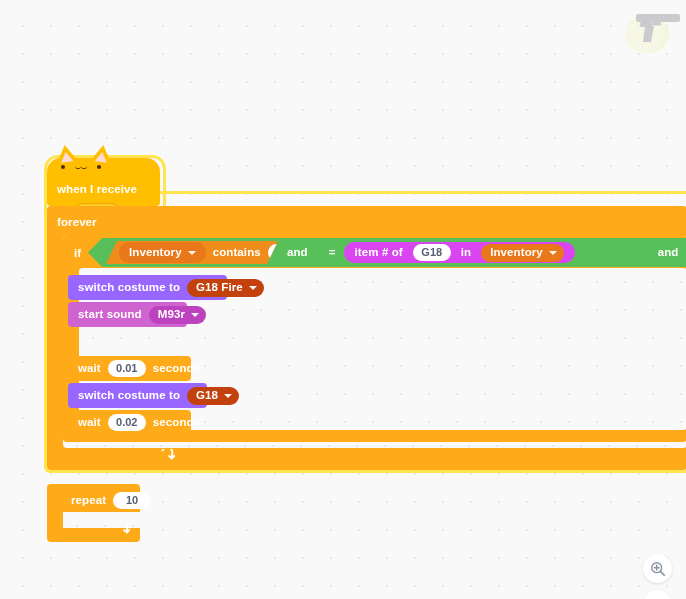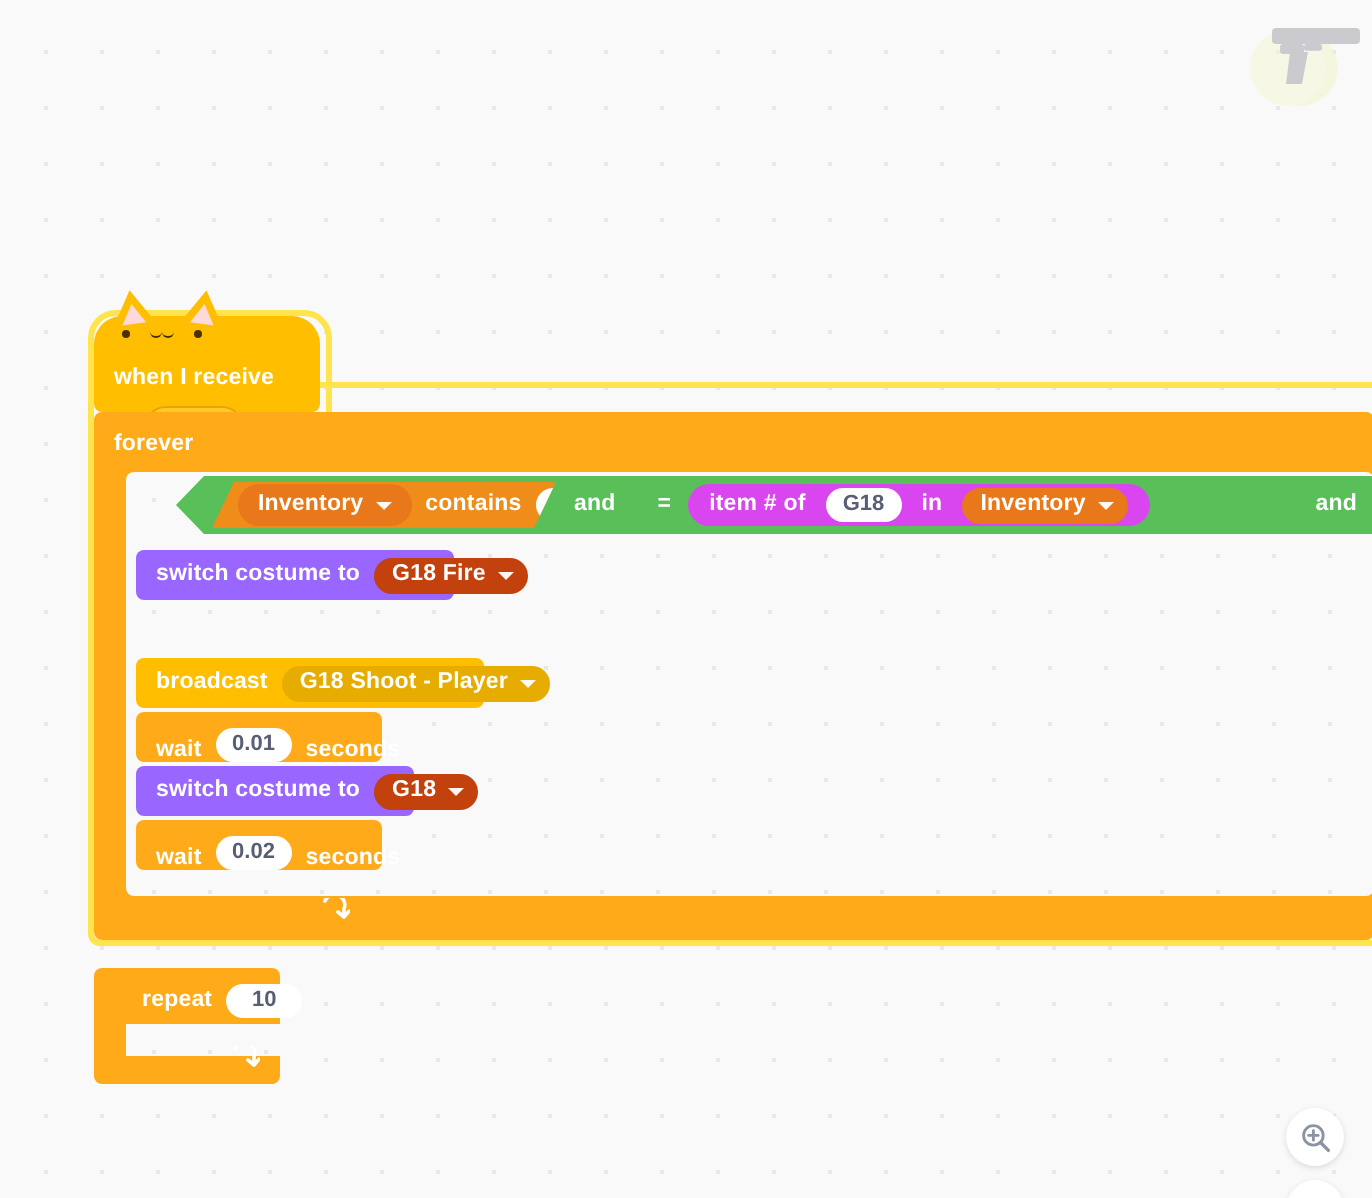--- a/index.html
+++ b/index.html
@@ -126,21 +126,21 @@
   .dd-orange{
     display:flex;align-items:center;gap:6px;
   }
 
   
   .stk{position:absolute;height:25px;border-radius:4px;display:flex;align-items:center;
        padding:0 10px;gap:7px;}
   .purple{background:#9966ff;}
   .magenta{background:#cf63cf;}
   .gold{background:#ffbf00;}
-  .orangeC{background:#ffab19;align-items:flex-end;}
+  .orangeC{background:#ffab19;}
   .dd-inline{
     display:flex;align-items:center;gap:6px;border-radius:10px;height:18px;padding:0 7px 0 9px;
   }
   .dd-inline.on-purple{background:#c2410c;}
   .dd-inline.on-magenta{background:#bd42bd;}
   .dd-inline.on-gold{background:#e6ac00;}
 
   
   .repeat{
     position:absolute;left:47px;top:484px;width:93px;height:58px;
@@ -214,20 +214,24 @@
   </div>
 
   <div class="forever">
     <span class="lbl head">forever</span>
     <div class="inner-hole"></div>
     <svg class="loop-arrow" viewBox="0 0 14 13">
       <path d="M1.5 1.5 A5 5 0 0 1 11 5.5 L11 9.5 M11 9.5 L8 7 M11 9.5 L13.5 6.6" stroke="#ffffff" stroke-width="1.8" fill="none" stroke-linecap="round" stroke-linejoin="round"></path>
     </svg>
   </div>
 
+  <div class="ifblock">
+    <span class="lbl if-lbl">if</span>
+    <div class="inner-hole"></div>
+  </div>
 
   <div class="cond" style="width:592px;">
 
     <div class="hexop" style="width:146px;">
       <div class="hex-oval dd-orange" style="background:#e8781a;">
         <span class="lbl">Inventory</span>
         <span class="caret"></span>
       </div>
       <span class="lbl">contains</span>
       <div class="wi">
@@ -258,28 +262,28 @@
   </div>
 
   <div class="stk purple" style="left:68px;top:275px;width:139px;">
     <span class="lbl">switch costume to</span>
     <div class="dd-inline on-purple">
       <span class="lbl">G18 Fire</span>
       <span class="caret"></span>
     </div>
   </div>
 
-
-  <div class="stk gold" style="left:68px;top:329px;width:154px;">
-    <span class="lbl">broadcast</span>
-    <div class="dd-inline on-gold">
-      <span class="lbl">G18 Shoot - Player</span>
+  <div class="stk magenta" style="left:68px;top:302px;width:99px;">
+    <span class="lbl">start sound</span>
+    <div class="dd-inline on-magenta">
+      <span class="lbl">M93r</span>
       <span class="caret"></span>
     </div>
   </div>
+
 
   <div class="stk orangeC" style="left:68px;top:356px;width:103px;">
     <span class="lbl">wait</span>
     <div class="wi">
       <span>0.01</span>
     </div>
     <span class="lbl">seconds</span>
   </div>
 
   <div class="stk purple" style="left:68px;top:383px;width:119px;">

